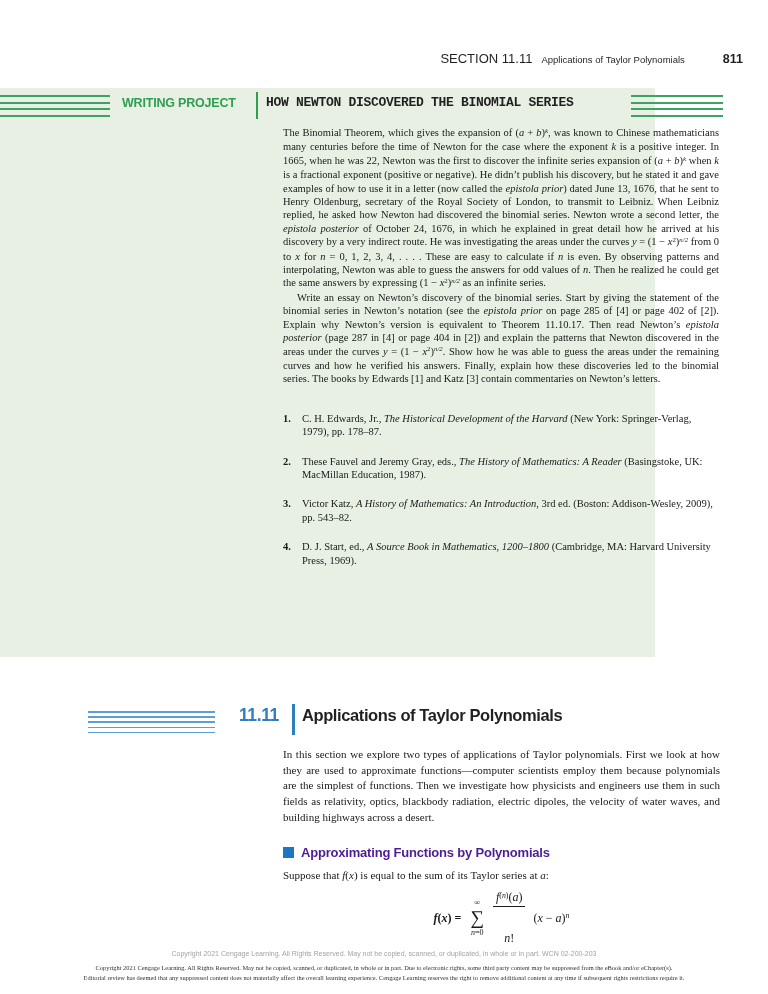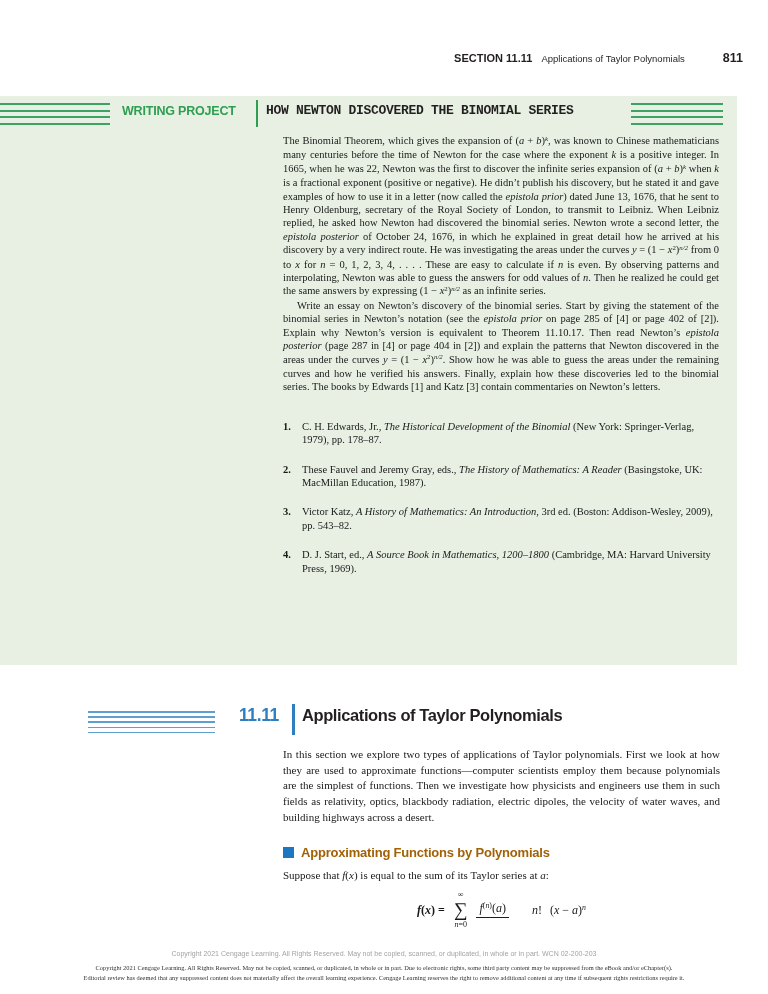--- a/index.html
+++ b/index.html
@@ -2,26 +2,26 @@
 <html><head>
 <meta charset="utf-8">
 <style>
   html,body{margin:0;padding:0;background:#ffffff;}
   .page{position:relative;width:768px;height:994px;background:#ffffff;overflow:hidden;
         font-family:"Liberation Serif", serif;color:#1c1c1c;}
 
   
   .runhead{position:absolute;top:51px;right:25px;display:flex;align-items:baseline;
            font-family:"Liberation Sans", sans-serif;white-space:nowrap;}
-  .runhead .sec{font-weight:bold;font-size:11px;color:#231f20;margin-left:28px;}
+  .runhead .sec{font-weight:normal;font-size:13px;color:#231f20;margin-left:28px;}
   .runhead .ttl{font-size:9.5px;color:#231f20;margin-left:9px;}
   .runhead .pagenum{font-weight:bold;font-size:12.5px;color:#231f20;margin-left:38px;}
 
   
-  .wp-panel{position:absolute;left:0;top:96px;width:737px;height:569px;background:#e7f0e3;}
+  .wp-panel{position:absolute;left:0;top:88px;width:655px;height:569px;background:#e7f0e3;}
   .rule-stack{position:absolute;top:7px;}
   .rule-stack .rl{height:2px;background:#3da263;margin-bottom:4.5px;}
   .rules-left{left:0;width:110px;}
   .rules-right{left:631px;width:92px;}
   .wp-label{position:absolute;left:122px;top:8px;font-family:"Liberation Sans", sans-serif;
             font-weight:bold;font-size:12.5px;letter-spacing:-0.2px;color:#2e9e51;}
   .wp-sep{position:absolute;left:256px;top:4px;width:1.5px;height:27px;background:#2e9e51;}
   .wp-title{position:absolute;left:266px;top:7px;font-family:Liberation Mono, monospace;
             font-weight:bold;font-size:13px;letter-spacing:-0.3px;color:#231f20;}
   .wp-body{position:absolute;left:283px;top:38px;width:436px;
@@ -48,32 +48,32 @@
              font-weight:bold;font-size:16.5px;letter-spacing:-0.4px;color:#231f20;}
 
   
   .intro{position:absolute;left:283px;top:747px;width:437px;
          font-size:11px;line-height:15.7px;text-align:justify;color:#191919;}
 
   
   .subhead{position:absolute;left:283px;top:845px;display:flex;align-items:center;}
   .subhead .sq{width:11px;height:11px;background:#1d76c2;margin-right:7px;flex:0 0 11px;}
   .subhead .txt{font-family:"Liberation Sans", sans-serif;font-weight:bold;font-size:13px;
-                letter-spacing:-0.2px;color:#a16207;}
+                letter-spacing:-0.2px;color:#4c1d95;}
   .suppose{position:absolute;left:283px;top:869px;width:437px;font-size:11px;color:#191919;}
 
   
   .formula{position:absolute;left:283px;top:891px;width:437px;display:flex;
            justify-content:center;align-items:center;font-size:12px;color:#191919;}
   .f-lhs{margin-right:5px;font-weight:bold;}
   .sigma-blk{display:flex;flex-direction:column;align-items:center;line-height:1;margin:0 4px;}
   .sigma-top{font-size:8px;margin-bottom:1px;}
   .sigma-chr{font-size:19px;line-height:19px;}
   .sigma-bot{font-size:8px;margin-top:2px;}
-  .frac{display:inline-flex;flex-direction:row;align-items:center;margin:0 5px;line-height:1.15;gap:23px;}
+  .frac{display:inline-flex;flex-direction:column;align-items:center;margin:0 5px;line-height:1.15;gap:23px;}
   .frac .num{padding:0 3px 1.5px 3px;border-bottom:1.1px solid #1c1c1c;}
   .frac .den{padding-top:1.5px;}
   .f-tail{margin-left:3px;}
 
   
   .foot-gray{position:absolute;left:0;top:950px;width:768px;text-align:center;
              font-family:"Liberation Sans", sans-serif;font-size:7px;color:#a3a3a3;}
   .foot-s1{position:absolute;left:0;top:964px;width:768px;text-align:center;
            font-size:6.4px;color:#333333;}
   .foot-s2{position:absolute;left:0;top:974px;width:768px;text-align:center;
@@ -107,21 +107,21 @@
       <div class="rl"></div>
     </div>
 
     <div class="wp-body">
       <p><span>The Binomial Theorem, which gives the expansion of (</span><span class="i">a</span><span> + </span><span class="i">b</span><span>)</span><span class="isup">k</span><span>, was known to Chinese mathematicians many centuries before the time of Newton for the case where the exponent </span><span class="i">k</span><span> is a positive integer. In 1665, when he was 22, Newton was the first to discover the infinite series expansion of (</span><span class="i">a</span><span> + </span><span class="i">b</span><span>)</span><span class="isup">k</span><span> when </span><span class="i">k</span><span> is a fractional exponent (positive or negative). He didn’t publish his discovery, but he stated it and gave examples of how to use it in a letter (now called the </span><span class="i">epistola prior</span><span>) dated June 13, 1676, that he sent to Henry Oldenburg, secretary of the Royal Society of London, to transmit to Leibniz. When Leibniz replied, he asked how Newton had discovered the binomial series. Newton wrote a second letter, the </span><span class="i">epistola posterior</span><span> of October 24, 1676, in which he explained in great detail how he arrived at his discovery by a very indirect route. He was investigating the areas under the curves </span><span class="i">y</span><span> = (1 − </span><span class="i">x</span><span class="sup">2</span><span>)</span><span class="isup">n/2</span><span> from 0 to </span><span class="i">x</span><span> for </span><span class="i">n</span><span> = 0, 1, 2, 3, 4, . . . . These are easy to calculate if </span><span class="i">n</span><span> is even. By observing patterns and interpolating, Newton was able to guess the answers for odd values of </span><span class="i">n</span><span>. Then he realized he could get the same answers by expressing (1 − </span><span class="i">x</span><span class="sup">2</span><span>)</span><span class="isup">n/2</span><span> as an infinite series.</span></p>
       <p class="indent"><span>Write an essay on Newton’s discovery of the binomial series. Start by giving the statement of the binomial series in Newton’s notation (see the </span><span class="i">epistola prior</span><span> on page 285 of [4] or page 402 of [2]). Explain why Newton’s version is equivalent to Theorem 11.10.17. Then read Newton’s </span><span class="i">epistola posterior</span><span> (page 287 in [4] or page 404 in [2]) and explain the patterns that Newton discovered in the areas under the curves </span><span class="i">y</span><span> = (1 − </span><span class="i">x</span><span class="sup">2</span><span>)</span><span class="isup">n/2</span><span>. Show how he was able to guess the areas under the remaining curves and how he verified his answers. Finally, explain how these discoveries led to the binomial series. The books by Edwards [1] and Katz [3] contain commentaries on Newton’s letters.</span></p>
 
       <div class="refs">
         <div class="ref">
           <span class="ref-num">1.</span>
-          <span class="ref-text"><span>C. H. Edwards, Jr., </span><span class="i">The Historical Development of the Binomial</span><span> (New York: Springer-Verlag, 1979), pp. 178–87.</span></span>
+          <span class="ref-text"><span>C. H. Edwards, Jr., </span><span class="i">The Historical Development of the Harvard</span><span> (New York: Springer-Verlag, 1979), pp. 178–87.</span></span>
         </div>
         <div class="ref">
           <span class="ref-num">2.</span>
           <span class="ref-text"><span>These Fauvel and Jeremy Gray, eds., </span><span class="i">The History of Mathematics: A Reader</span><span> (Basingstoke, UK: MacMillan Education, 1987).</span></span>
         </div>
         <div class="ref">
           <span class="ref-num">3.</span>
           <span class="ref-text"><span>Victor Katz, </span><span class="i">A History of Mathematics: An Introduction</span><span>, 3rd ed.  (Boston: Addison-Wesley, 2009), pp. 543–82.</span></span>
         </div>
         <div class="ref">

